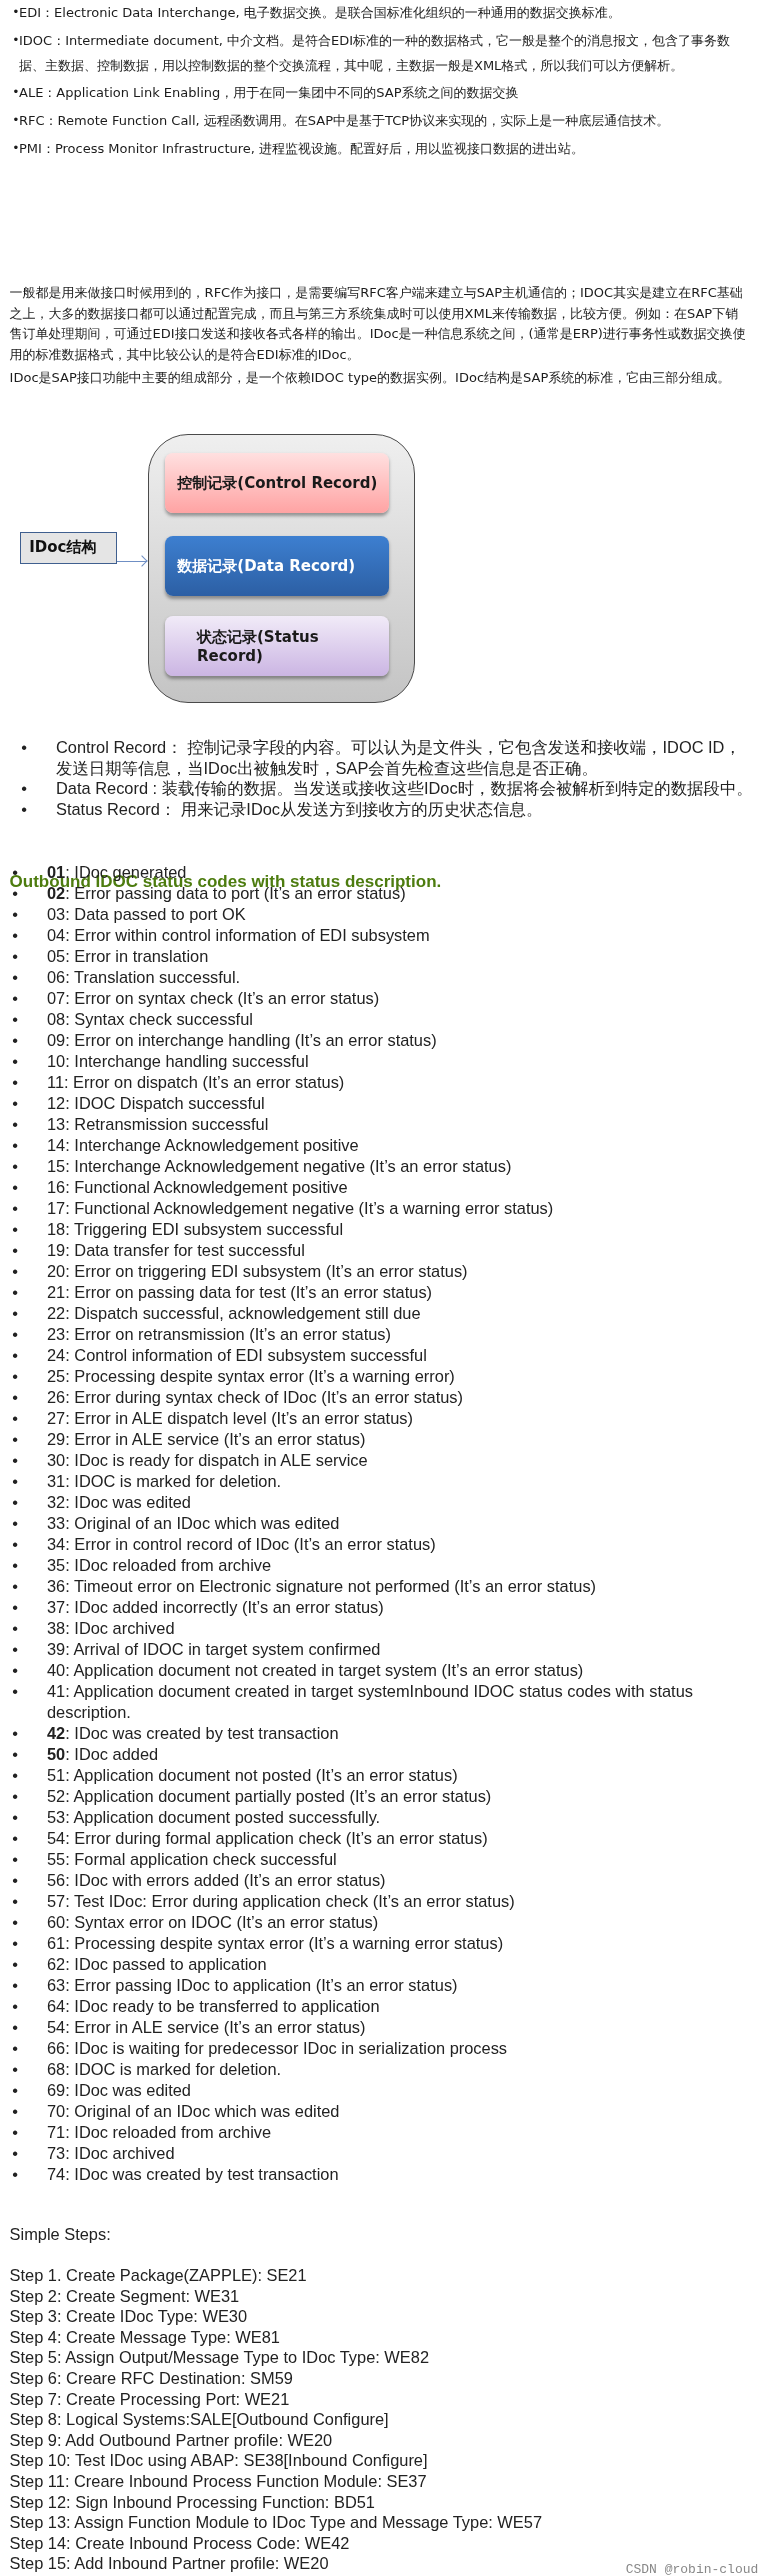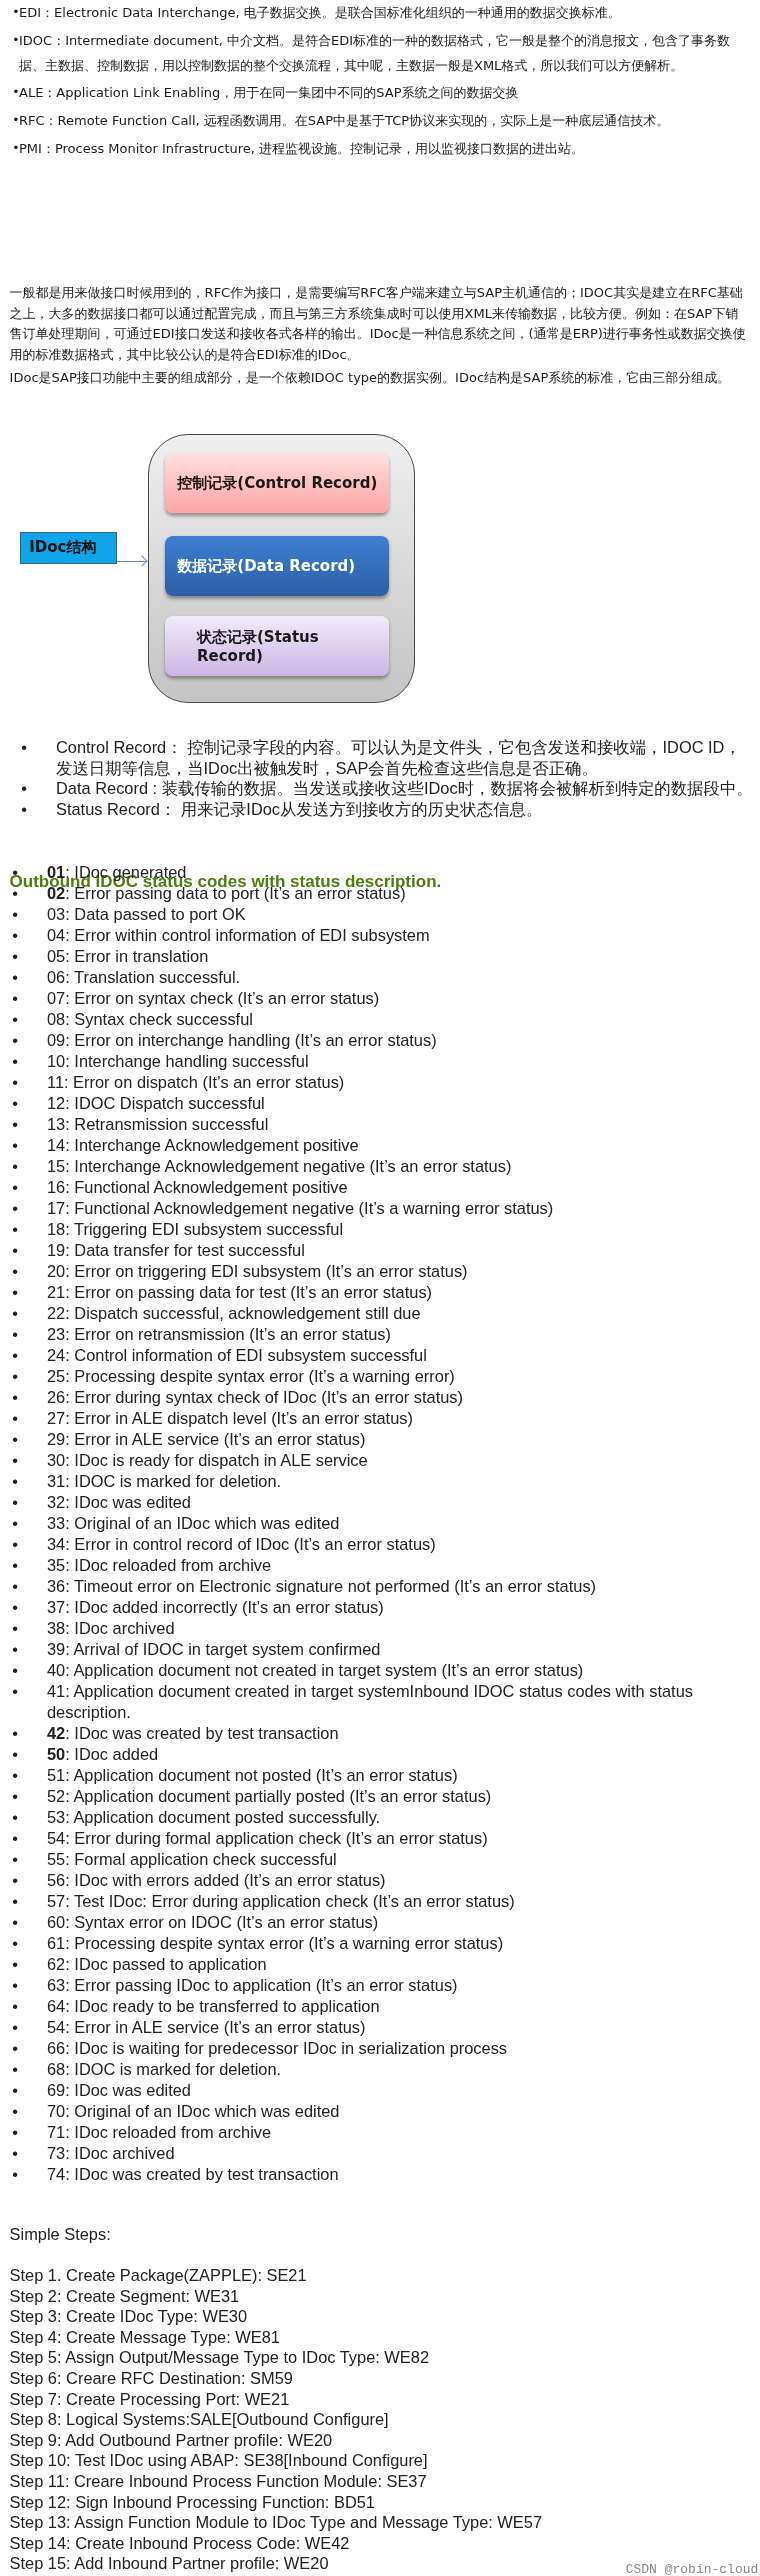--- a/index.html
+++ b/index.html
@@ -12,21 +12,21 @@
     font-size: 13px; line-height: 20.6px; color: #1c1c1c; }
   .diagram { position: absolute; left: 0; top: 411px; width: 761px; height: 302px; }
   .outer-box { position: absolute; left: 148px; top: 22.6px; width: 267px; height: 269px; border: 1.4px solid #4a4a4a;
     border-radius: 40px; background: linear-gradient(to bottom, #efefef, #c4c4c4); box-sizing: border-box; }
   .rec { position: absolute; left: 165px; width: 224px; border-radius: 8px; box-shadow: 0 2.7px 3.4px rgba(0,0,0,0.35);
     font-family: "DejaVu Sans", sans-serif; font-weight: bold; font-size: 15px; box-sizing: border-box; padding-left: 12.3px; display: flex; align-items: center; }
   .rec-control { top: 42px; height: 60px; background: linear-gradient(to bottom, #ffe0e0, #ffa3a3); color: #1a1a1a; line-height: 23px; }
   .rec-data { top: 125px; height: 60px; background: linear-gradient(to bottom, #3d7fd0, #2c5fa4); color: #ffffff; }
   .rec-status { top: 205px; height: 60px; background: linear-gradient(to bottom, #f1ebf8, #cbb5e3); color: #1a1a1a; padding-left: 32px; }
   .idoc-label { position: absolute; left: 20px; top: 121px; width: 97px; height: 31.5px; border: 1.4px solid #3f5f8f;
-    background: #0ea5e9; box-sizing: border-box; font-family: "DejaVu Sans", sans-serif; font-weight: bold; font-size: 15px;
+    background: #e5e5e5; box-sizing: border-box; font-family: "DejaVu Sans", sans-serif; font-weight: bold; font-size: 15px;
     color: #111; display: flex; align-items: center; padding-left: 8.2px; }
   .arrow-line { position: absolute; left: 117px; top: 150px; width: 29.5px; height: 1.4px; background: #6f8fc4; }
   .arrow-head { position: absolute; left: 138px; top: 146px; width: 6.9px; height: 6.9px; border-top: 1.4px solid #6f8fc4;
     border-right: 1.4px solid #6f8fc4; transform: rotate(45deg); }
   .rec-list { position: absolute; left: 0; top: 728px; width: 761px; margin: 9px; padding: 0; list-style: none;
     font-family: "Liberation Sans", sans-serif; font-size: 16.4px; color: #222; }
   .rec-list li { position: relative; padding-left: 47px; padding-right: 13.7px; line-height: 20.6px; }
   .rec-list li::before { content: "•"; position: absolute; left: 12.3px; top: 0; }
   .section-title { position: absolute; left: 9.6px; top: 872px; margin: 0; font-family: "Liberation Sans", sans-serif;
     font-weight: bold; font-size: 17px; color: #4d7c0f; line-height: 20.6px; }
@@ -42,21 +42,21 @@
   .watermark { position: absolute; right: 2.7px; top: 2562px; font-family: Liberation Mono, monospace; font-size: 13px; color: #888; }
 </style>
 </head>
 <body>
 
 <ul class="top-list">
   <li>EDI：Electronic Data Interchange, 电子数据交换。是联合国标准化组织的一种通用的数据交换标准。</li>
   <li>IDOC：Intermediate document, 中介文档。是符合EDI标准的一种的数据格式，它一般是整个的消息报文，包含了事务数据、主数据、控制数据，用以控制数据的整个交换流程，其中呢，主数据一般是XML格式，所以我们可以方便解析。</li>
   <li>ALE：Application Link Enabling，用于在同一集团中不同的SAP系统之间的数据交换</li>
   <li>RFC：Remote Function Call, 远程函数调用。在SAP中是基于TCP协议来实现的，实际上是一种底层通信技术。</li>
-  <li>PMI：Process Monitor Infrastructure, 进程监视设施。控制记录，用以监视接口数据的进出站。</li>
+  <li>PMI：Process Monitor Infrastructure, 进程监视设施。配置好后，用以监视接口数据的进出站。</li>
 </ul>
 
 <p class="para" style="top:283px">一般都是用来做接口时候用到的，RFC作为接口，是需要编写RFC客户端来建立与SAP主机通信的；IDOC其实是建立在RFC基础之上，大多的数据接口都可以通过配置完成，而且与第三方系统集成时可以使用XML来传输数据，比较方便。例如：在SAP下销售订单处理期间，可通过EDI接口发送和接收各式各样的输出。IDoc是一种信息系统之间，(通常是ERP)进行事务性或数据交换使用的标准数据格式，其中比较公认的是符合EDI标准的IDoc。</p>
 <p class="para" style="top:368px">IDoc是SAP接口功能中主要的组成部分，是一个依赖IDOC type的数据实例。IDoc结构是SAP系统的标准，它由三部分组成。</p>
 
 <div class="diagram">
   <div class="outer-box"></div>
   <div class="rec rec-control">控制记录(Control Record)</div>
   <div class="rec rec-data">数据记录(Data Record)</div>
   <div class="rec rec-status">状态记录(Status Record)</div>

